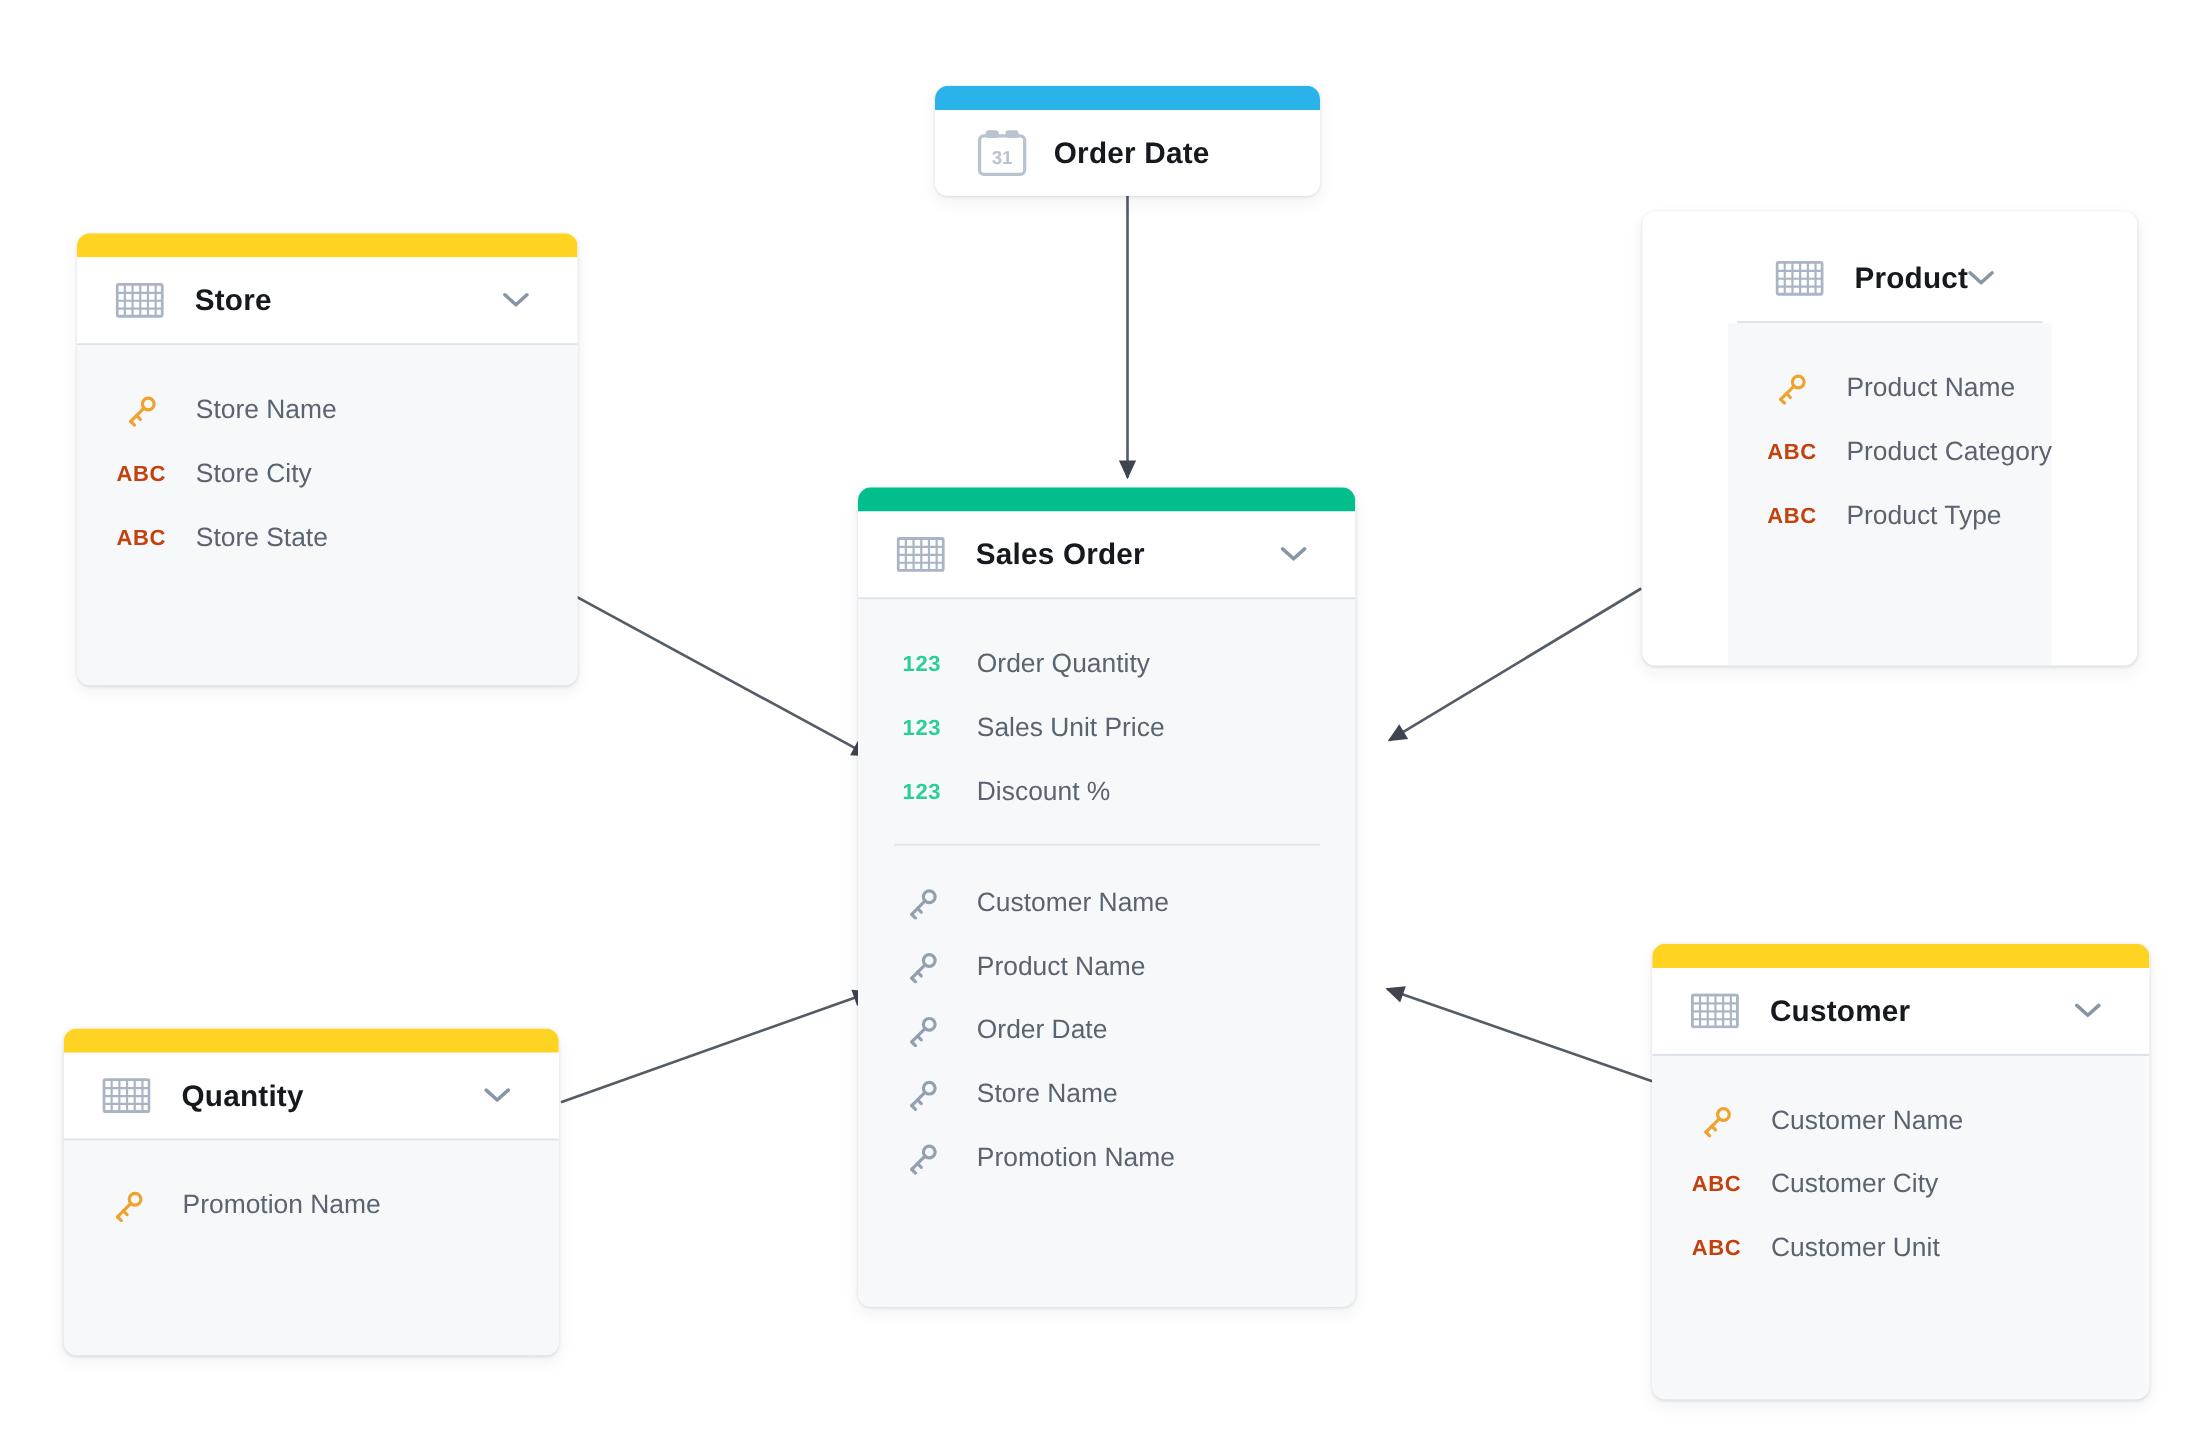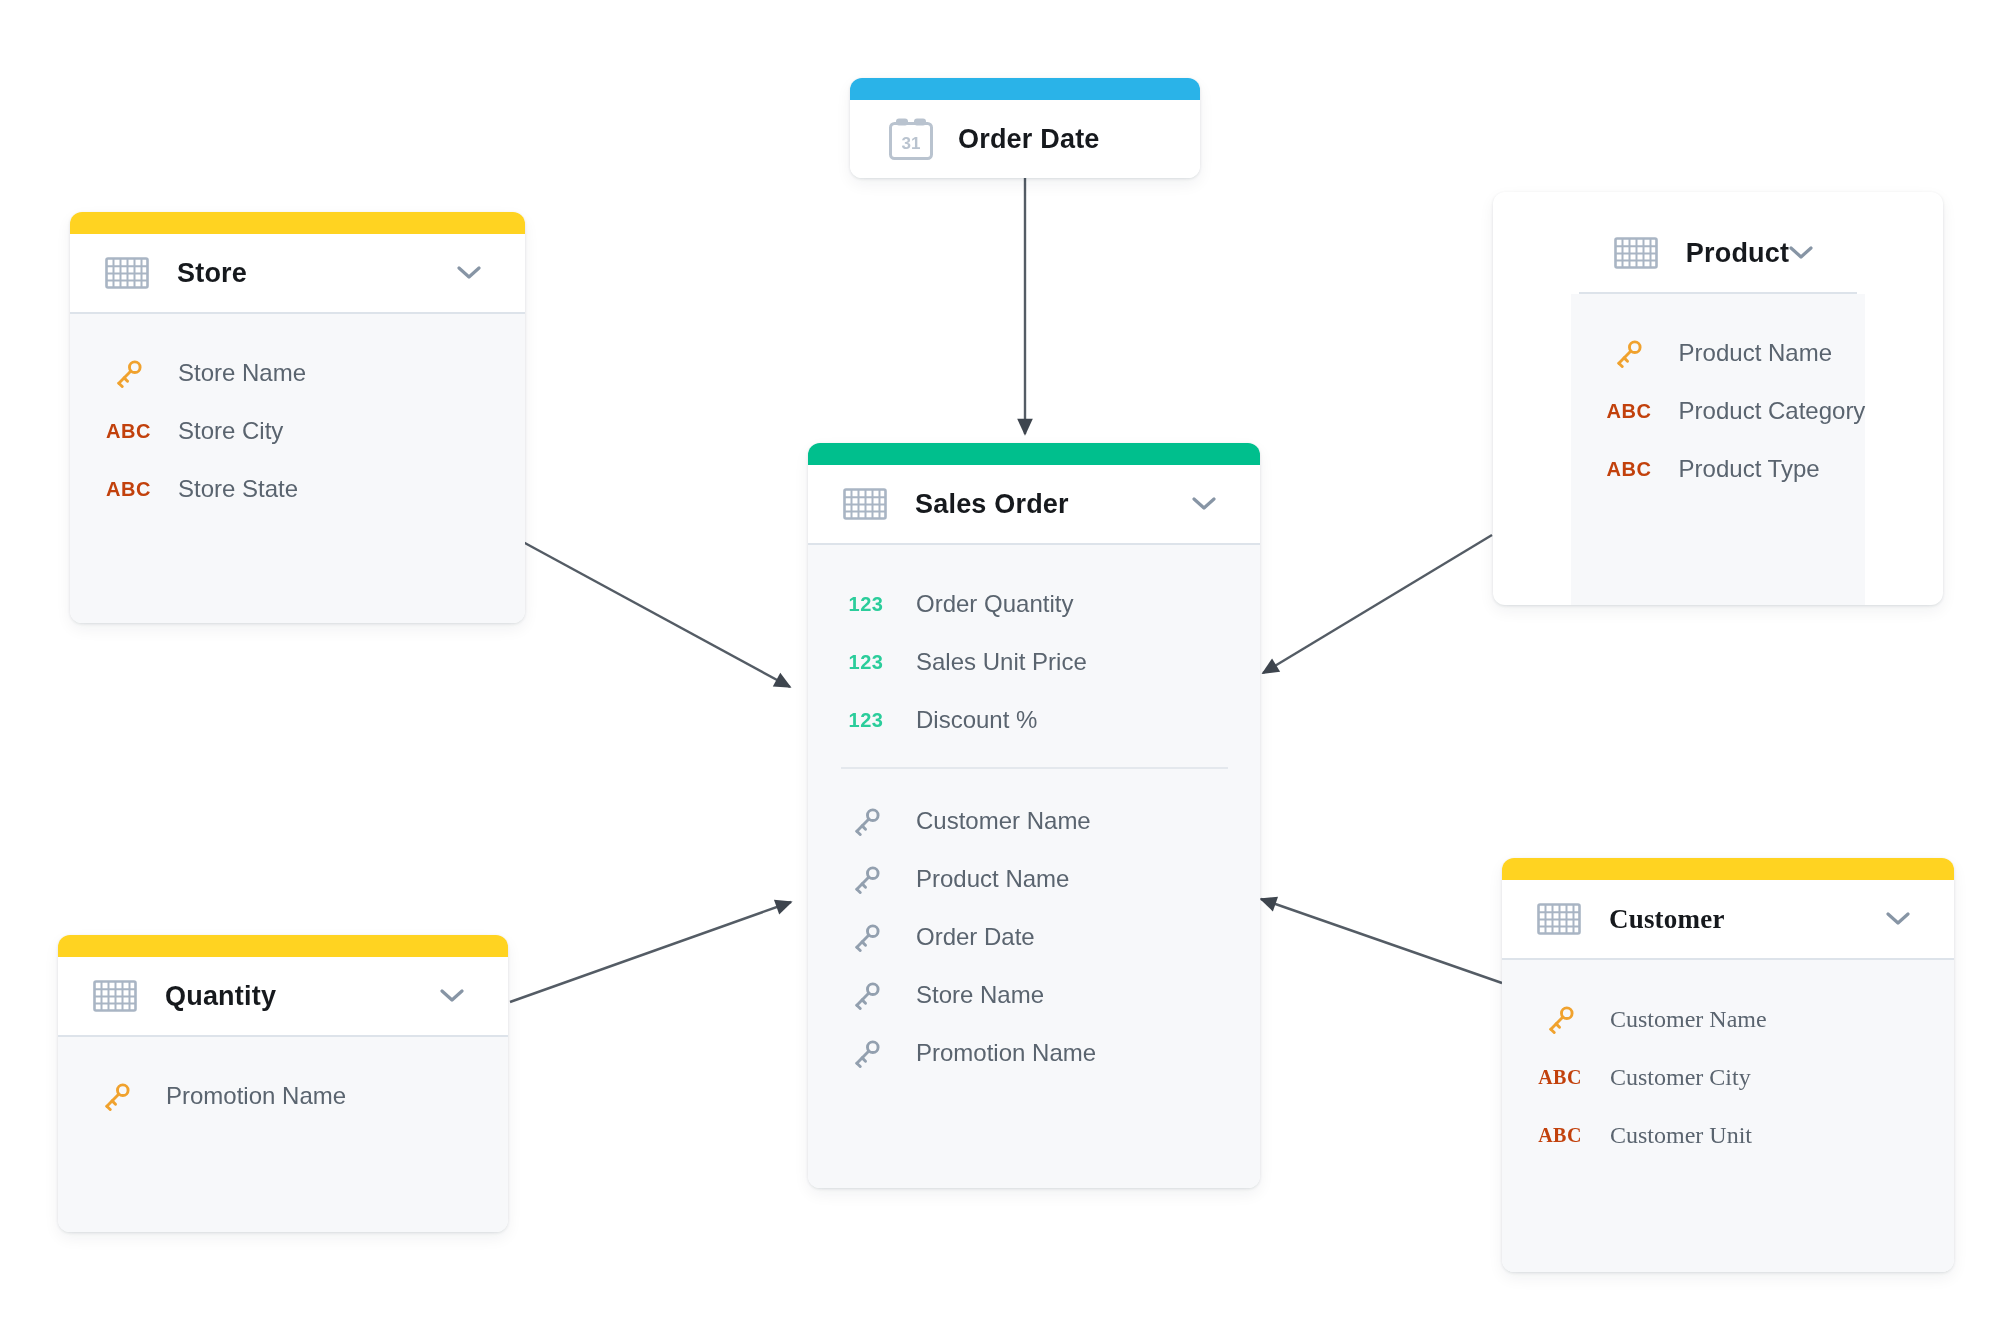--- a/index.html
+++ b/index.html
@@ -60,24 +60,24 @@
   .key-orange{color:#F0A22E;}
   .key-gray{color:#93A0AF;}
   .field-label{font-size:24px;color:#5A646F;white-space:nowrap;}
   .group-divider{
     height:2px;background:#E4E8ED;
     margin:18px 32px 23px 33px;
   }
   
   #card-order-date{left:850px;top:78px;width:350px;height:100px;}
   #card-store{left:70px;top:212px;width:455px;height:411px;}
-  #card-sales-order{left:808px;top:443px;width:452px;height:745px;}
+  #card-sales-order{left:780px;top:443px;width:452px;height:745px;}
   #card-product{left:1493px;top:192px;width:450px;height:413px;align-items:center;}
   #card-promotion{left:58px;top:935px;width:450px;height:297px;}
-  #card-customer{left:1502px;top:858px;width:452px;height:414px;font-family:Liberation Serif, serif;}
+  #card-customer{left:1502px;top:858px;width:452px;height:414px;}
   
   .connector-layer{
     position:absolute;left:0;top:0;width:2000px;height:1317px;
     pointer-events:none;
   }
 </style>
 </head>
 <body>
 
 <div class="canvas">

